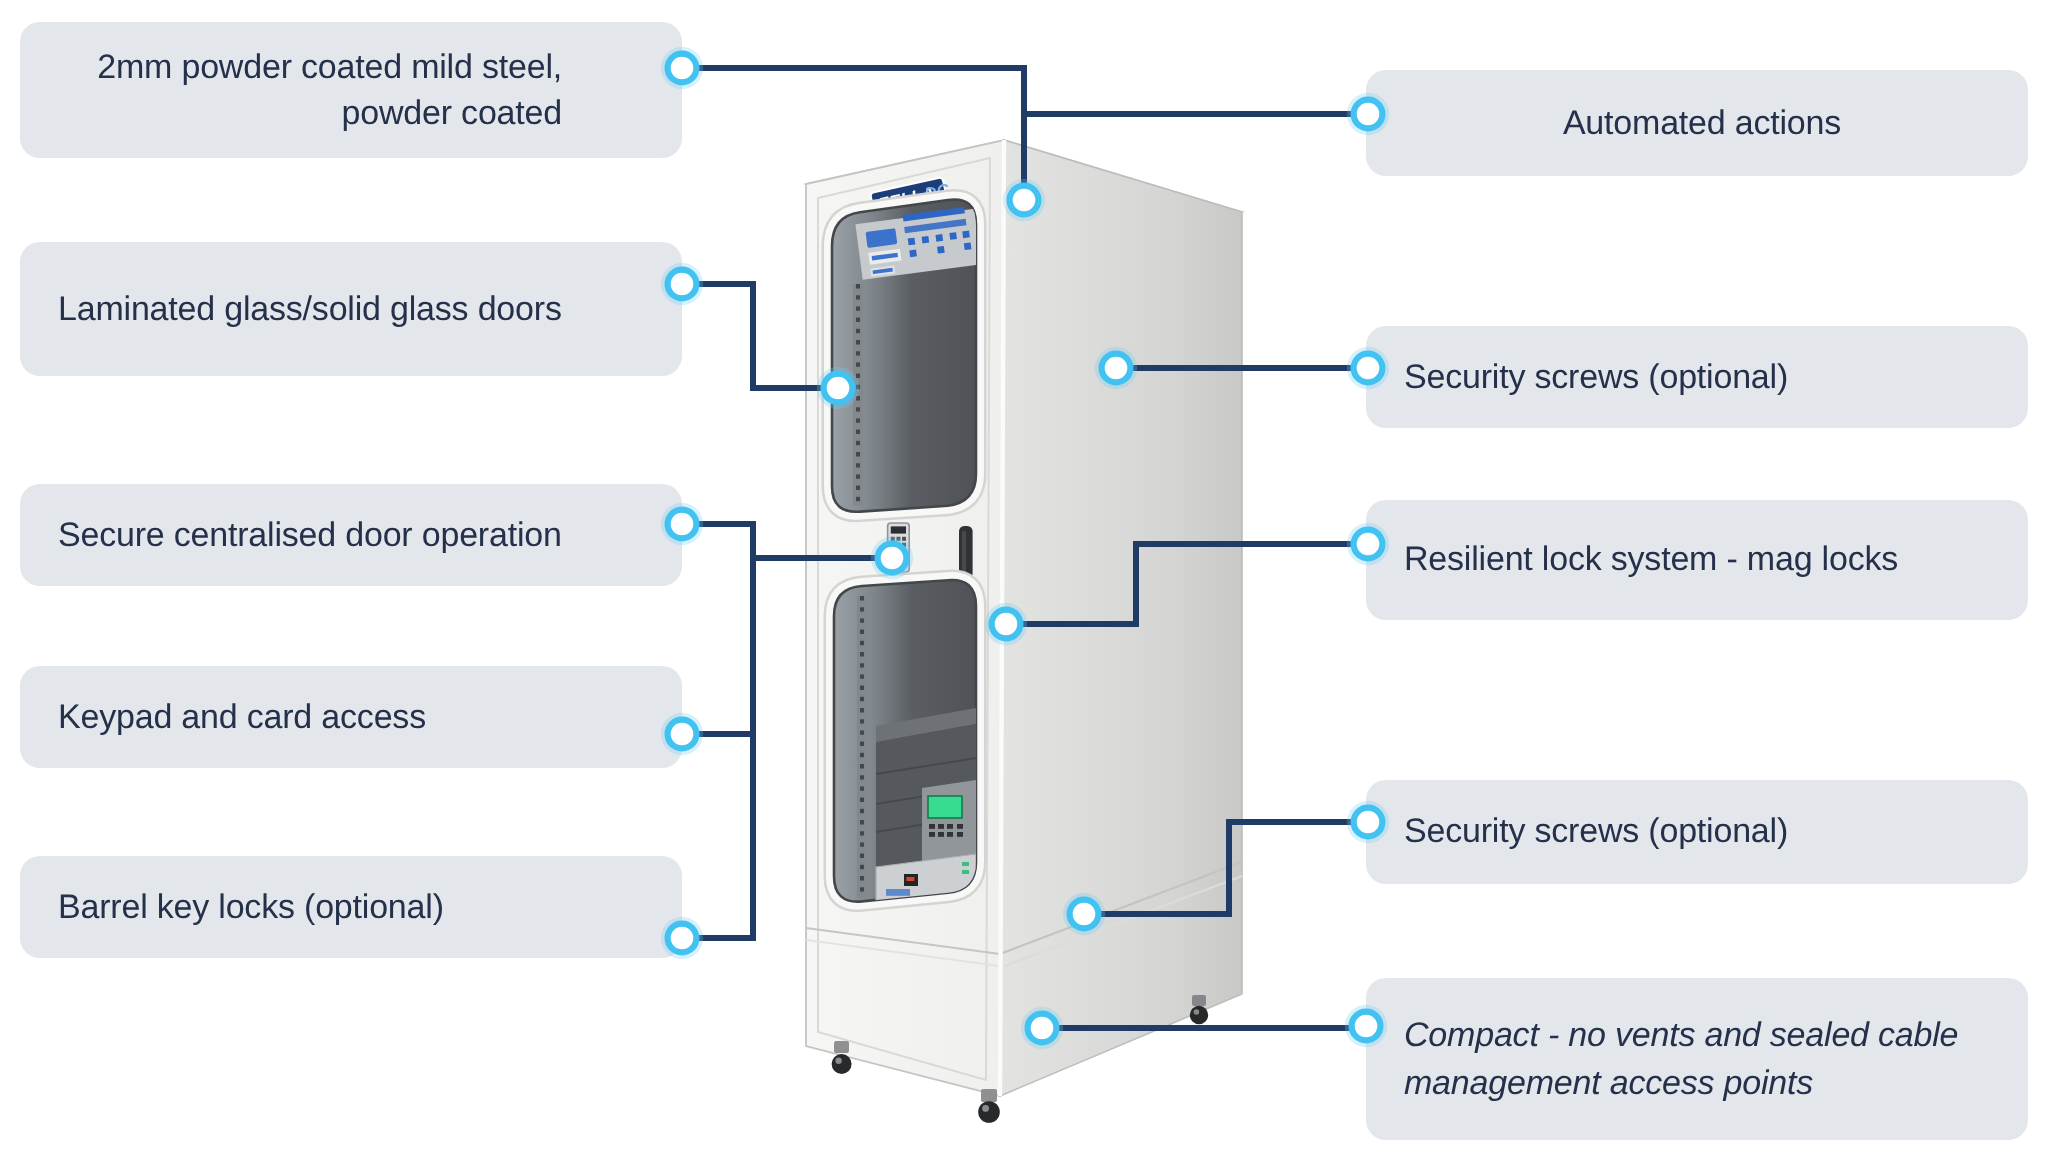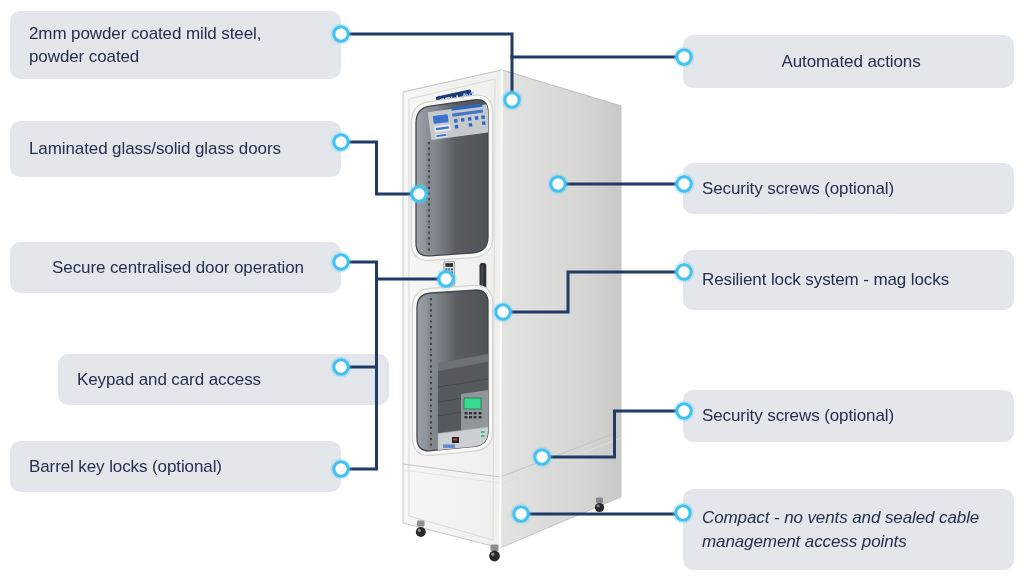--- a/index.html
+++ b/index.html
@@ -10,40 +10,40 @@
   .stage svg{position:absolute;left:0;top:0;z-index:2;pointer-events:none;}
   .callout{
     position:absolute;z-index:1;box-sizing:border-box;
     background:#e3e6eb;border-radius:10px;
     display:flex;align-items:center;
     padding:0 14px 0 19px;
     color:#25304a;font-size:17px;font-weight:500;letter-spacing:-0.1px;line-height:1.38;
   }
   .callout.left{left:10px;width:331px;}
   .callout.right{left:683px;width:331px;}
-  .wrap-narrow{max-width:252px;display:inline-block;}
+  .wrap-narrow{max-width:252px;display:inline-block;text-align:right;}
 </style>
 </head>
 <body>
 
 <div class="stage">
 
   <div class="callout left" style="top:11px;height:68px;">
     <span class="wrap-narrow">2mm powder coated mild steel, powder coated</span>
   </div>
-  <div class="callout left" style="top:121px;height:56px;">
+  <div class="callout left" style="top:121px;height:67px;">
     <span>Laminated glass/solid glass doors</span>
   </div>
-  <div class="callout left" style="top:242px;height:51px;justify-content:center;">
+  <div class="callout left" style="top:242px;height:51px;">
     <span>Secure centralised door operation</span>
   </div>
-  <div class="callout left" style="top:354px;height:51px;margin-left:48px;">
+  <div class="callout left" style="top:333px;height:51px;">
     <span>Keypad and card access</span>
   </div>
-  <div class="callout left" style="top:441px;height:51px;">
+  <div class="callout left" style="top:428px;height:51px;">
     <span>Barrel key locks (optional)</span>
   </div>
 
   <div class="callout right" style="top:35px;height:53px;justify-content:center;">
     <span>Automated actions</span>
   </div>
   <div class="callout right" style="top:163px;height:51px;">
     <span>Security screws (optional)</span>
   </div>
   <div class="callout right" style="top:250px;height:60px;">

